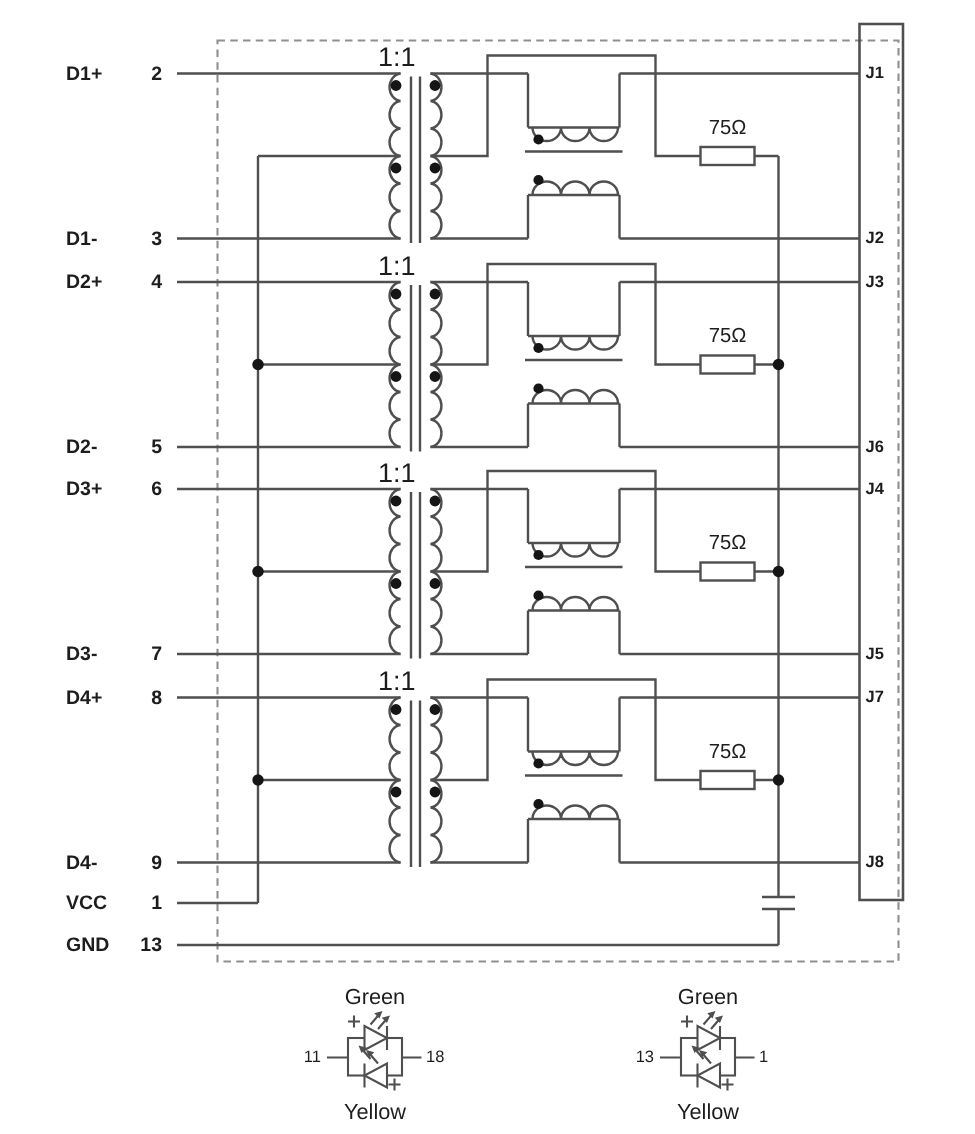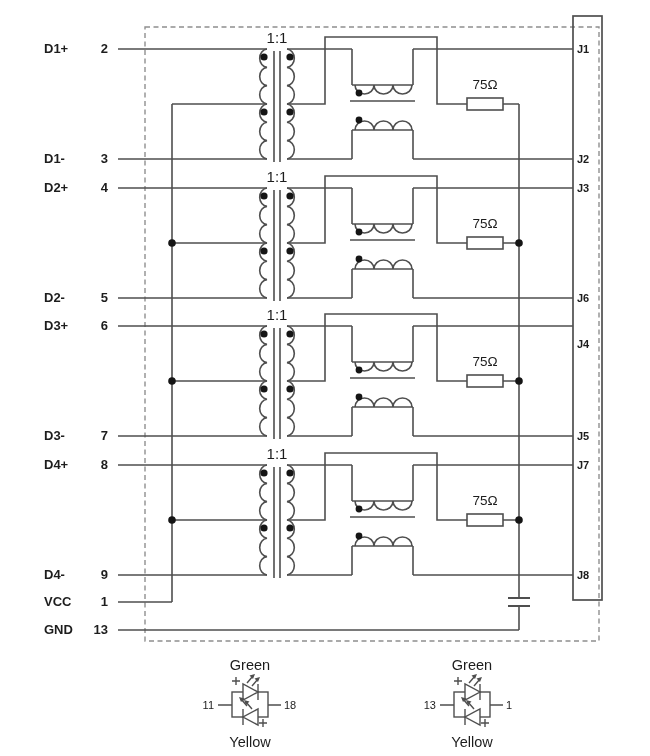--- a/index.html
+++ b/index.html
@@ -12,21 +12,21 @@
   #canvas{position:relative;width:650px;height:756px;background:var(--bg);overflow:hidden;
           font-family:"Liberation Sans",sans-serif;}
   #art{position:absolute;left:0;top:0;}
   .t{position:absolute;color:var(--text);font-family:"Liberation Sans",sans-serif;
      font-size:13px;line-height:16px;height:16px;white-space:nowrap;}
   .b{font-weight:bold;}
   .ra{text-align:right;}
   .pname{left:44px;width:42px;}
   .pnum{left:80px;width:28px;text-align:right;}
   .jlbl{left:577px;width:24px;font-size:11px;}
-  .ratio{left:252px;width:50px;text-align:center;font-size:15px;}
+  .ratio{left:252px;width:50px;font-size:18px;}
   .res{left:460px;width:50px;text-align:center;font-size:13.5px;}
   .caplbl{left:378px;width:124px;text-align:right;font-size:13px;}
   .ledword{width:64px;text-align:center;font-size:14.5px;}
   .ledpin{width:32px;font-size:11px;}
 </style>
 </head>
 <body>
 
 <div id="canvas">
 
@@ -194,21 +194,21 @@
 <span class="t b pnum" style="top:567px">9</span>
 <span class="t b pname" style="top:594px">VCC</span>
 <span class="t b pnum" style="top:594px">1</span>
 <span class="t b pname" style="top:622px">GND</span>
 <span class="t b pnum" style="top:622px">13</span>
 
 <span class="t b jlbl" style="top:41px">J1</span>
 <span class="t b jlbl" style="top:151px">J2</span>
 <span class="t b jlbl" style="top:180px">J3</span>
 <span class="t b jlbl" style="top:290px">J6</span>
-<span class="t b jlbl" style="top:336px">J4</span>
+<span class="t b jlbl" style="top:318px">J4</span>
 <span class="t b jlbl" style="top:428px">J5</span>
 <span class="t b jlbl" style="top:457px">J7</span>
 <span class="t b jlbl" style="top:567px">J8</span>
 
 <span class="t ratio" style="top:30px">1:1</span>
 <span class="t ratio" style="top:169px">1:1</span>
 <span class="t ratio" style="top:307px">1:1</span>
 <span class="t ratio" style="top:446px">1:1</span>
 
 <span class="t res" style="top:77px">75Ω</span>

